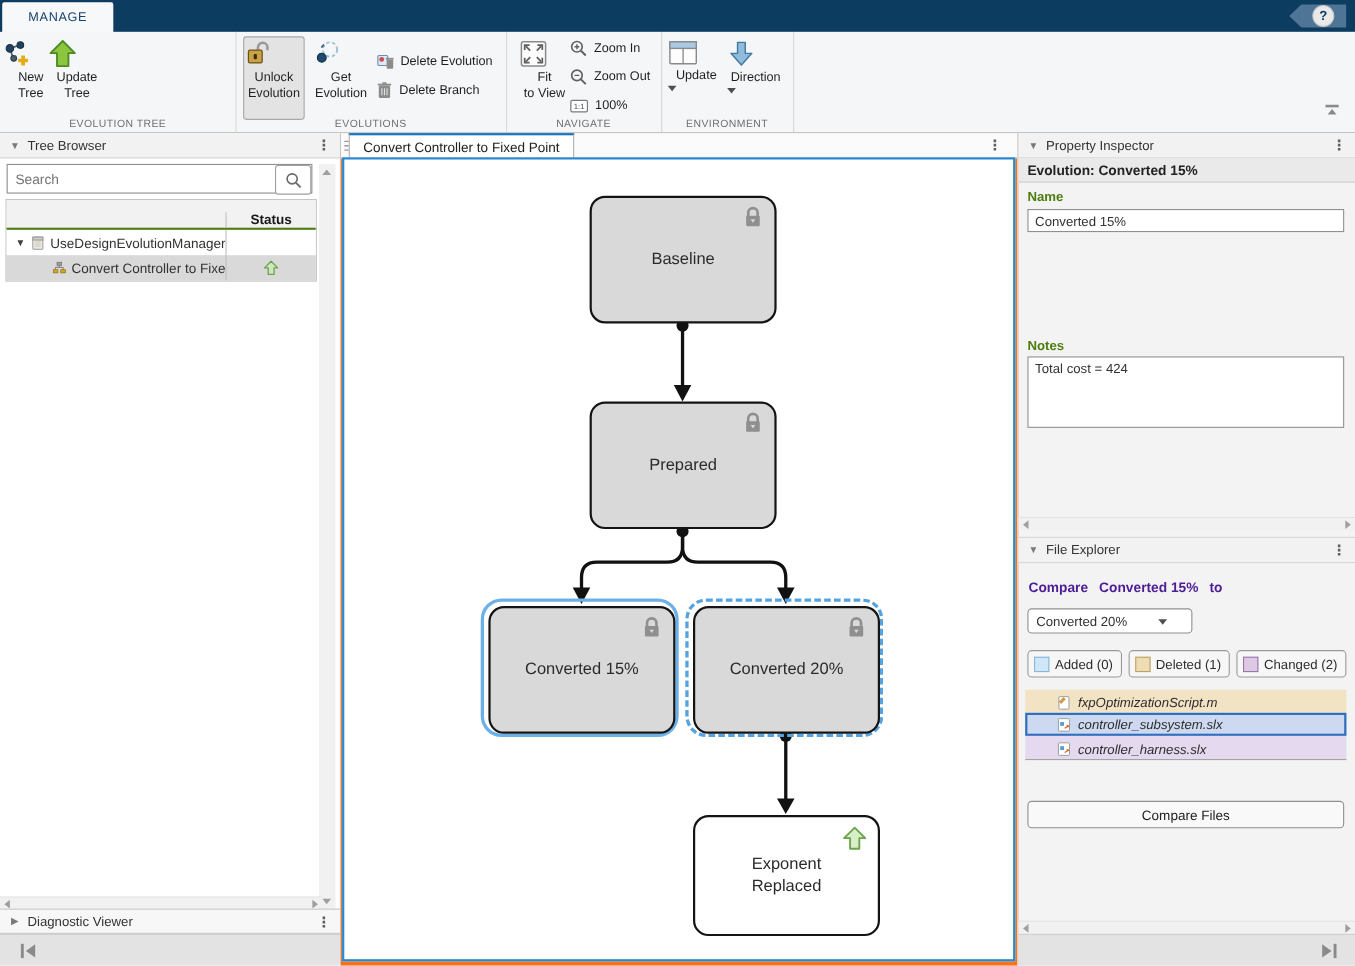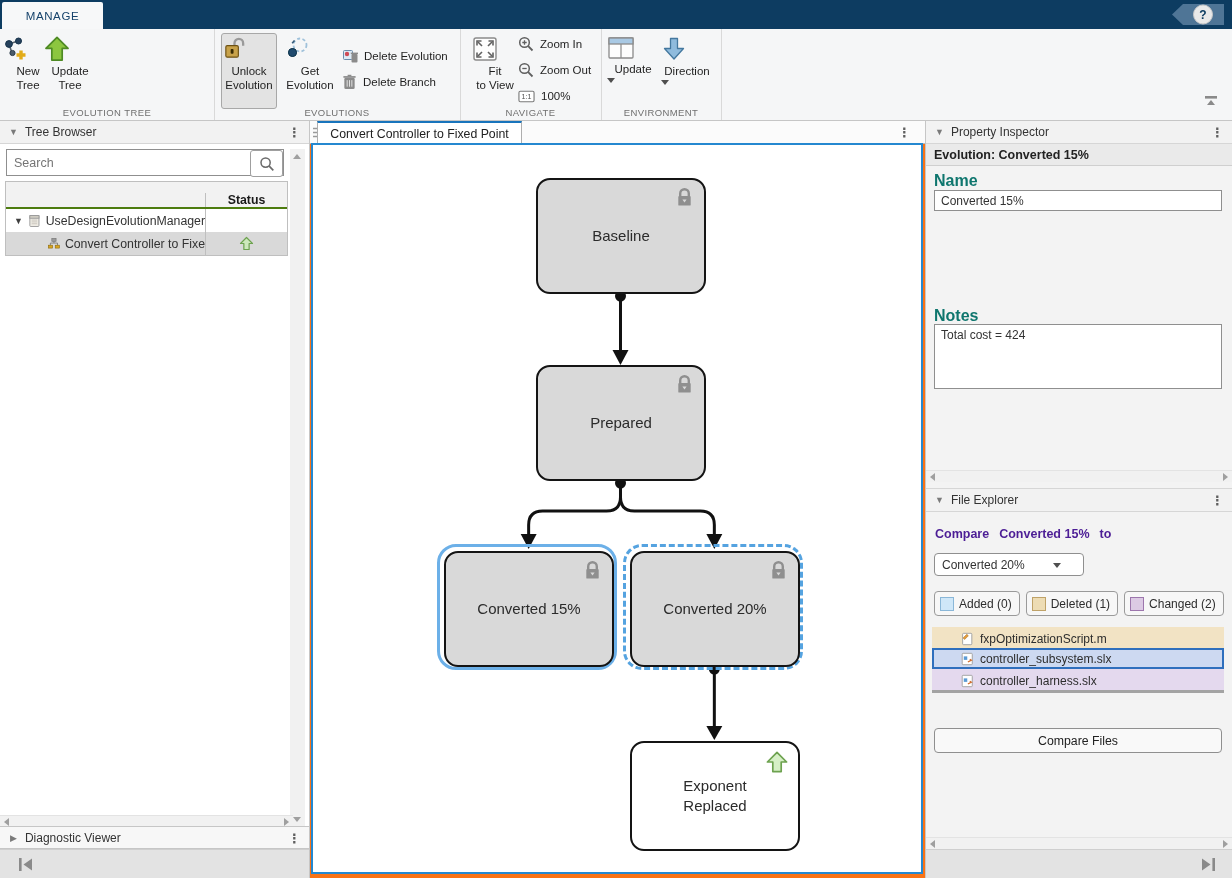--- a/index.html
+++ b/index.html
@@ -81,21 +81,21 @@
   .ring{position:absolute;border-radius:19px;pointer-events:none;}
   .ring.sel{border:3px solid #6cb0e8;}
   .ring.cur{border:3px dashed #55a3e0;}
 
   
   .right-panel{position:absolute;left:925px;top:121px;right:0;bottom:0;background:#f3f3f3;
       border-left:1px solid #c6c6c6;box-sizing:border-box;}
   .evo-head{position:absolute;top:23px;left:0;right:0;height:21px;background:#eaeaea;
       border-bottom:1px solid #cfcfcf;display:flex;align-items:center;padding-left:8px;
       font-size:12.5px;font-weight:bold;color:#222;}
-  .flabel{position:absolute;left:8px;font-size:16px;font-weight:bold;color:#0f766e;}
+  .flabel{position:absolute;left:8px;font-size:12px;font-weight:bold;color:#4d7c0f;}
   .name-input{position:absolute;top:69px;left:8px;right:10px;height:21px;border:1px solid #8f8f8f;
       background:#fff;font-size:12px;padding:0 6px;font-family:inherit;color:#333;box-sizing:border-box;}
   .meta-table{position:absolute;top:104px;left:8px;right:10px;background:#fff;
       border:1px solid #b3b3b3;font-size:12px;color:#3d3d3d;}
   .meta-row{display:flex;height:21px;border-bottom:1px solid #b3b3b3;}
   .meta-row:last-child{border-bottom:none;}
   .meta-k{width:43%;display:flex;align-items:center;padding-left:20px;box-sizing:border-box;}
   .meta-v{flex:1;border-left:1px solid #b3b3b3;display:flex;align-items:center;padding-left:6px;}
   .notes-box{position:absolute;top:203px;left:8px;right:10px;height:65px;border:1px solid #8f8f8f;
       background:#fff;font-size:12px;color:#333;padding:3px 6px;box-sizing:border-box;}
@@ -105,21 +105,21 @@
       border-radius:4px;background:#fff;display:flex;align-items:center;font-size:12px;color:#333;
       padding-left:7px;box-sizing:border-box;}
   .dropdown .caret-dn{position:absolute;right:22px;top:9px;}
   .chips{position:absolute;top:470px;left:8px;display:flex;gap:6px;text-align:right;}
   .chip{height:23px;border:1px solid #9a9a9a;border-radius:4px;background:#f7f7f7;
       display:flex;align-items:center;gap:5px;padding:0 7px 0 5px;font-size:12px;color:#2d2d2d;}
   .sw{width:14px;height:14px;box-sizing:border-box;}
   .sw.added{background:#cfe7f8;border:1px solid #8ab7d8;}
   .sw.deleted{background:#eddcb4;border:1px solid #bfa268;}
   .sw.changed{background:#dccae4;border:1px solid #9d76ad;}
-  .filelist{position:absolute;top:506px;left:6px;right:8px;border-bottom:3px solid #a3a3a3;}
+  .filelist{position:absolute;top:506px;left:6px;right:8px;border-bottom:1px solid #a3a3a3;font-style:italic;}
   .frow{height:21px;display:flex;align-items:center;gap:6px;font-size:12px;color:#2d2d2d;
       padding-left:26px;box-sizing:border-box;border:2px solid transparent;border-bottom-width:0;}
   .frow.deleted{background:#f2e3c4;}
   .frow.changed{background:#e4d9ee;}
   .frow.changed-sel{background:#cdd9f1;border:2px solid #2f6fbd;}
   .cmp-btn{position:absolute;top:607px;left:8px;right:10px;height:23px;border:1px solid #8f8f8f;
       border-radius:4px;background:#f9f9f9;display:flex;align-items:center;justify-content:center;
       font-size:12.3px;color:#222;}
 
   

